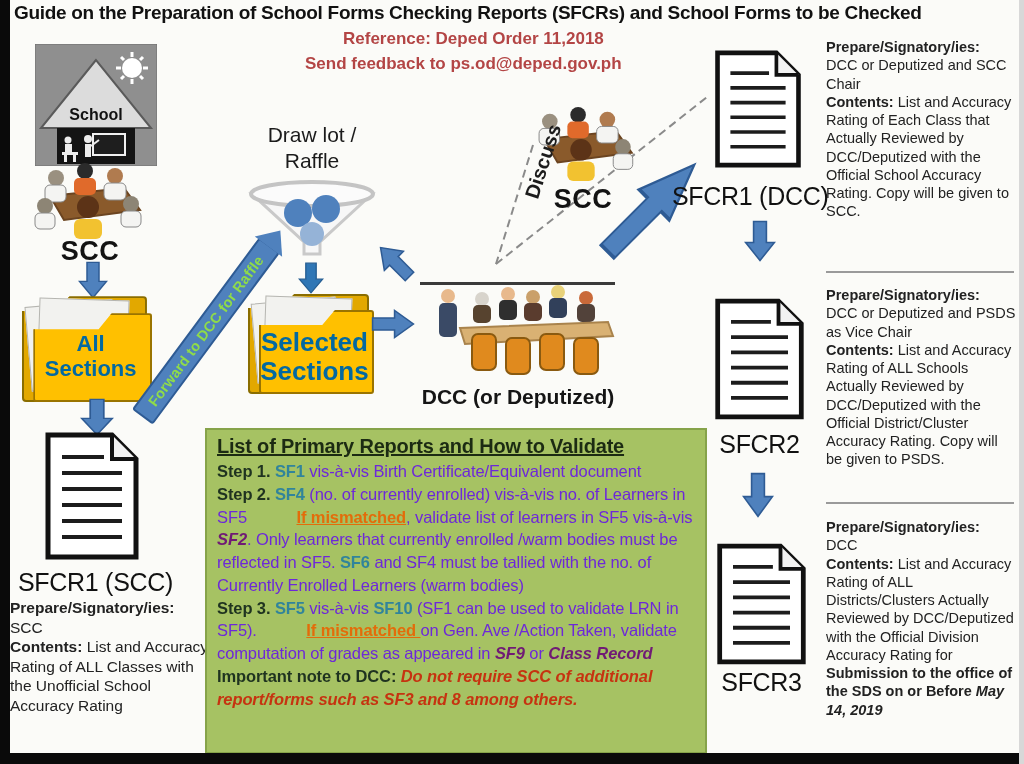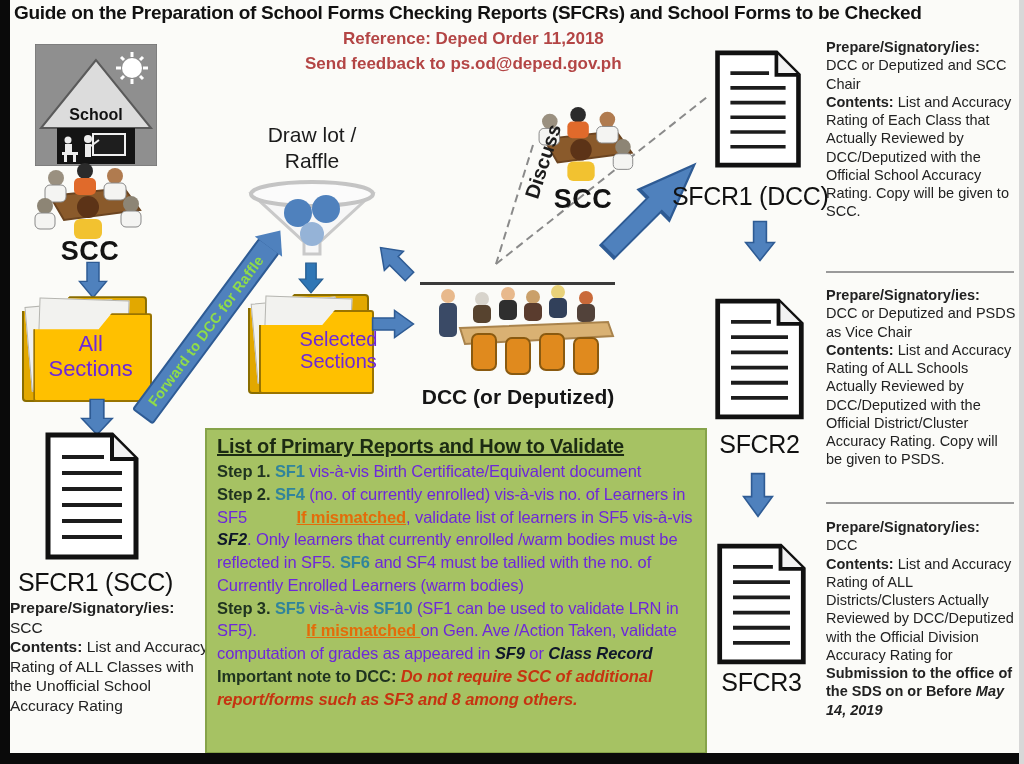--- a/index.html
+++ b/index.html
@@ -20,40 +20,40 @@
   .prew{white-space:pre-wrap;}
   
   .folder{position:absolute;}
   .f-back{position:absolute;left:0;top:4%;width:96%;height:96%;background:#e2a800;border:2px solid #8a6d00;border-radius:4px;
     clip-path:polygon(0 14%,28% 14%,38% 0,100% 0,100% 100%,0 100%);}
   .f-paper{position:absolute;background:#f2f2ef;border:1px solid #b5b5b0;}
   .p1{left:5%;top:10%;width:68%;height:78%;transform:rotate(-5deg);}
   .p2{left:13%;top:7%;width:70%;height:82%;transform:rotate(2deg);}
   .f-front{position:absolute;left:9%;top:20%;width:91%;height:80%;background:#ffc000;border:2px solid #9a7400;border-radius:3px;
     clip-path:polygon(0 18%,55% 18%,66% 0,100% 0,100% 100%,0 100%);}
-  .f-label{position:absolute;left:9%;top:38%;width:91%;text-align:center;font-weight:normal;line-height:1.12;color:#6d28d9;white-space:pre-line;}
+  .f-label{position:absolute;left:9%;top:38%;width:91%;text-align:center;font-weight:bold;line-height:1.12;color:#0369a1;white-space:pre-line;}
   
   .doc-label{font-weight:normal;font-size:25px;color:#111;text-align:center;letter-spacing:-0.3px;white-space:nowrap;}
   
   .notes{font-size:15px;line-height:1.26;color:#222;}
   .notes .b{font-weight:bold;}
   .notes .bi{font-weight:bold;font-style:italic;}
   .divider{position:absolute;height:2px;background:#9a9a9a;}
   
   .greenbox{
     left:205px;top:428px;width:502px;height:326px;background:#a6c263;
     border:2px solid #86a34a;box-sizing:border-box;padding:5px 10px 4px 10px;
   }
   .gb-title{font-size:20px;font-weight:bold;color:#1c2b13;text-decoration:underline;letter-spacing:-0.2px;margin-bottom:2px;}
   .gb-body{font-size:16.5px;line-height:1.38;letter-spacing:-0.1px;}
   .gb-body .gb{font-weight:bold;color:#1f3320;}
   .gb-body .gn{color:#6d28d9;}
   .gb-body .gt{font-weight:bold;color:#31849b;}
   .gb-body .go{font-weight:bold;color:#e36c0a;text-decoration:underline;margin-left:45px;}
-  .gb-body .goi{font-weight:bold;font-style:italic;color:#0f172a;}
+  .gb-body .goi{font-weight:bold;font-style:italic;color:#701a75;}
   .gb-body .gri{font-weight:bold;font-style:italic;color:#c63310;}
   
   .fwd{
     position:absolute;left:99px;top:318px;width:214px;height:26px;
     background:#4f81bd;border:2px solid #2e5b94;border-radius:3px;
     transform:rotate(-53.5deg);box-sizing:border-box;
     display:flex;align-items:center;justify-content:center;
   }
   .fwd:after{
     content:"";position:absolute;right:-20px;top:50%;transform:translateY(-50%);
@@ -178,21 +178,21 @@
 
   <svg class="abs" style="left:298px;top:262px;" width="26" height="32" viewBox="0 0 40 56" preserveAspectRatio="none">
     <path d="M12 2 H28 V30 H38 L20 54 L2 30 H12 Z" fill="#2f76b5" stroke="#255d92" stroke-width="2"></path>
   </svg>
 
   <div class="folder" style="left:248px;top:290px;width:122px;height:100px;">
     <div class="f-back"></div>
     <div class="f-paper p1"></div>
     <div class="f-paper p2"></div>
     <div class="f-front"></div>
-    <div class="f-label" style="font-size:20px;padding-left:24px;">Selected
+    <div class="f-label" style="font-size:26px;">Selected
 Sections</div>
   </div>
 
   <svg class="abs" style="left:378px;top:302px;transform:rotate(270deg);" width="30" height="44" viewBox="0 0 40 56" preserveAspectRatio="none">
     <path d="M12 2 H28 V30 H38 L20 54 L2 30 H12 Z" fill="#4f81bd" stroke="#2e5b94" stroke-width="2"></path>
   </svg>
 
   <svg class="abs" style="left:380px;top:240px;transform:rotate(135deg);" width="30" height="44" viewBox="0 0 40 56" preserveAspectRatio="none">
     <path d="M12 2 H28 V30 H38 L20 54 L2 30 H12 Z" fill="#4f81bd" stroke="#2e5b94" stroke-width="2"></path>
   </svg>

